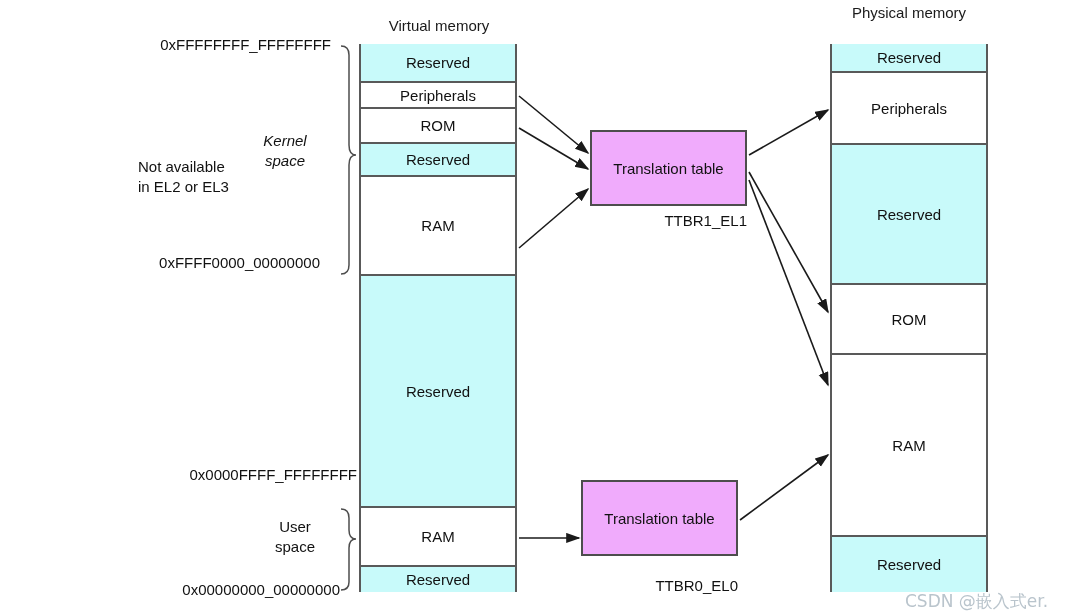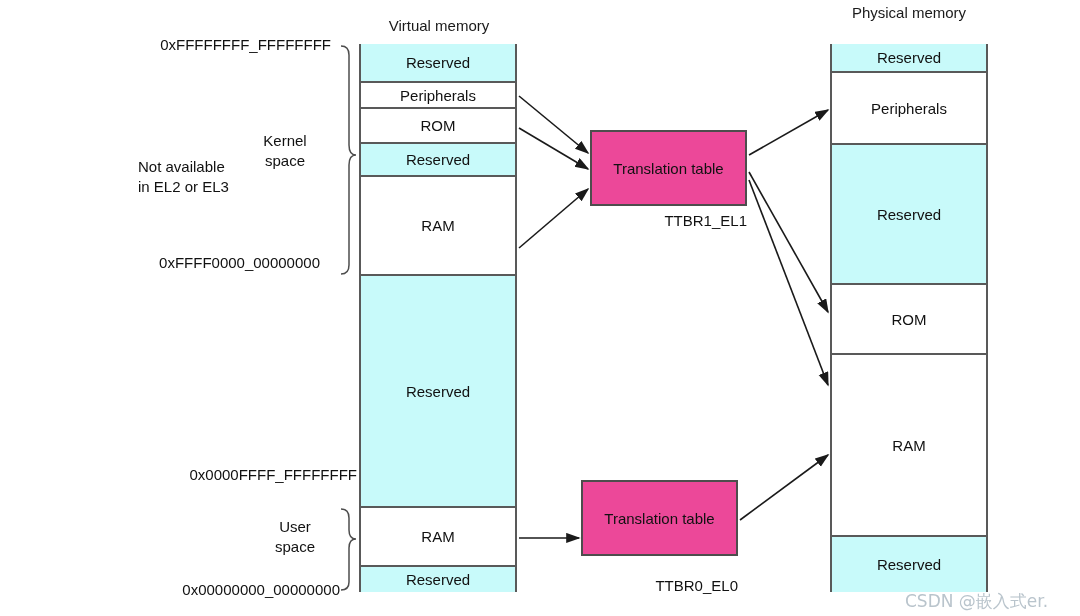--- a/index.html
+++ b/index.html
@@ -64,21 +64,21 @@
     line-height:20px;
     white-space:nowrap;
   }
   .annot.center{text-align:center;}
 
   
   .tt-box{
     position:absolute;
     border:2px solid #4d4d4d;
     box-sizing:border-box;
-    background:#ec4899;
+    background:#f0abfc;
     display:flex;
     align-items:center;
     justify-content:center;
     font-size:15px;
     color:#111;
     white-space:nowrap;
   }
   .tt-caption{
     position:absolute;
     font-size:15px;
@@ -157,21 +157,21 @@
       <div class="mem-seg reserved last" style="top: 491px; height: 55px;">
         <span>Reserved</span>
       </div>
     </div>
 
   <div class="addr" style="left:35px;top:36px;width:296px;">0xFFFFFFFF_FFFFFFFF</div>
   <div class="addr" style="left:24px;top:254px;width:296px;">0xFFFF0000_00000000</div>
   <div class="addr" style="left:44px;top:451px;width:313px;margin-top:15px;">0x0000FFFF_FFFFFFFF</div>
   <div class="addr" style="left:35px;top:581px;width:305px;">0x00000000_00000000</div>
 
-  <div class="annot center" style="left:228px;top:131px;width:114px;">
+  <div class="annot center" style="left:228px;top:131px;width:114px;font-style:italic;">
     <div>Kernel</div>
     <div>space</div>
   </div>
 
   <div class="annot" style="left:138px;top:157px;width:180px;">
     <div>Not available</div>
     <div>in EL2 or EL3</div>
   </div>
 
   <div class="annot center" style="left:248px;top:517px;width:94px;">

